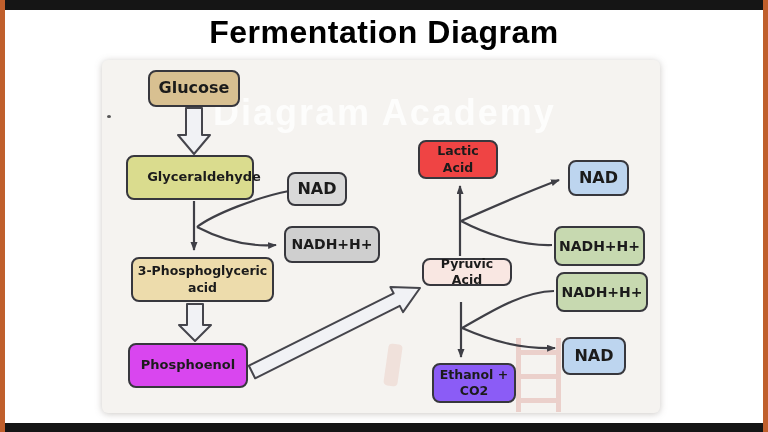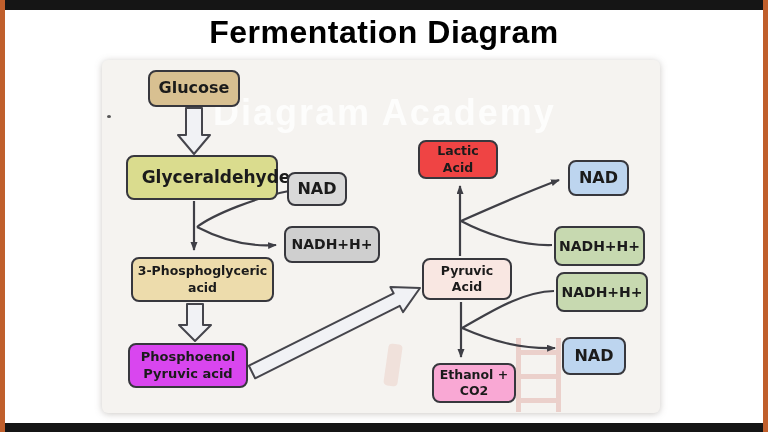--- a/index.html
+++ b/index.html
@@ -26,29 +26,29 @@
   .ladder .rail{position:absolute;top:0;width:5px;height:74px;background:#c9564a;}
   .ladder .rail.r2{left:40px;}
   .ladder .rung{position:absolute;left:4px;width:38px;height:5px;background:#c9564a;}
   .blob-pink{position:absolute;left:386px;top:344px;width:14px;height:42px;background:#dc8273;
              opacity:.16;border-radius:4px;transform:rotate(8deg);}
   
   .box{position:absolute;display:flex;flex-direction:column;align-items:center;justify-content:center;
        border:2px solid #37373d;border-radius:8px;color:#1b1b1b;font-weight:bold;
        line-height:1.3;text-align:center;box-sizing:border-box;}
   .glucose{left:148px;top:70px;width:92px;height:37px;font-size:16px;}
-  .g3p{left:126px;top:155px;width:152px;height:45px;font-size:17px;padding-left:28px;}
+  .g3p{left:126px;top:155px;width:128px;height:45px;font-size:13px;padding-left:28px;}
   .nad-left{left:287px;top:172px;width:60px;height:34px;font-size:16px;}
   .nadh-left{left:284px;top:226px;width:96px;height:37px;font-size:14px;}
   .pg3{left:131px;top:257px;width:143px;height:45px;font-size:12.5px;}
   .pep{left:128px;top:343px;width:120px;height:45px;font-size:13px;}
   .lactic{left:418px;top:140px;width:80px;height:39px;font-size:12.5px;}
   .nad-top{left:568px;top:160px;width:61px;height:36px;font-size:16px;}
   .nadh-top{left:554px;top:226px;width:91px;height:40px;font-size:14px;}
-  .pyruvic{left:422px;top:258px;width:90px;height:42px;font-size:12.5px;}
+  .pyruvic{left:422px;top:258px;width:90px;height:28px;font-size:12.5px;}
   .nadh-bottom{left:556px;top:272px;width:92px;height:40px;font-size:14px;}
   .nad-bottom{left:562px;top:337px;width:64px;height:38px;font-size:16px;}
   .ethanol{left:432px;top:363px;width:84px;height:40px;font-size:12.5px;}
   
   .connectors{position:absolute;left:0;top:0;width:768px;height:432px;pointer-events:none;}
   .thin{fill:none;stroke:#3f3f46;stroke-width:2.2px;}
   .block{fill:#f1f2f5;stroke:#45454c;stroke-width:2px;stroke-linejoin:round;}
 </style>
 </head>
 <body>
@@ -114,21 +114,20 @@
     <span>NADH+H+</span>
   </div>
 
   <div class="box pg3" style="background: rgb(237, 220, 172);">
     <span>3-Phosphoglyceric</span>
     <span>acid</span>
   </div>
 
   <div class="box pep" style="background: #d946ef;">
     <span>Phosphoenol</span>
-    <span>Pyruvic acid</span>
   </div>
 
   <div class="box lactic" style="background: #ef4444;">
     <span>Lactic</span>
     <span>Acid</span>
   </div>
 
   <div class="box nad-top" style="background: rgb(189, 213, 239);">
     <span>NAD</span>
   </div>
@@ -143,18 +142,18 @@
   </div>
 
   <div class="box nadh-bottom" style="background: rgb(199, 217, 176);">
     <span>NADH+H+</span>
   </div>
 
   <div class="box nad-bottom" style="background: rgb(189, 213, 239);">
     <span>NAD</span>
   </div>
 
-  <div class="box ethanol" style="background: #f9a8d4;">
+  <div class="box ethanol" style="background: #8b5cf6;">
     <span>Ethanol +</span>
     <span>CO2</span>
   </div>
 
 </div>
 
 </body></html>

